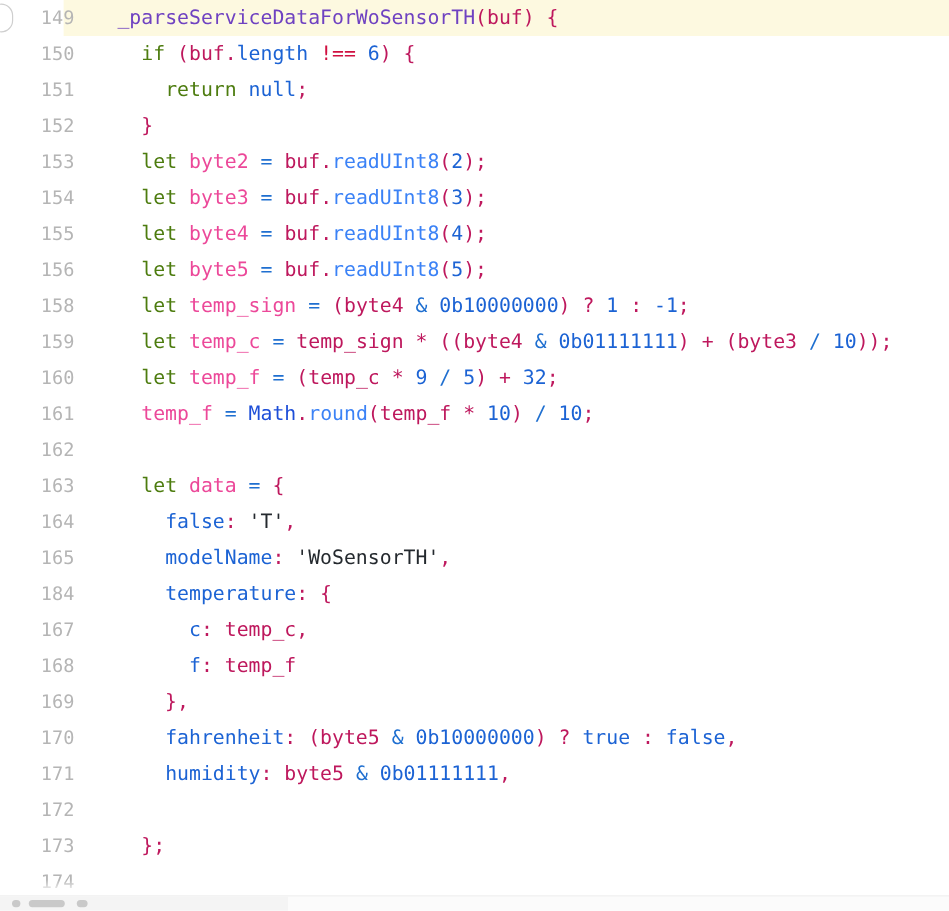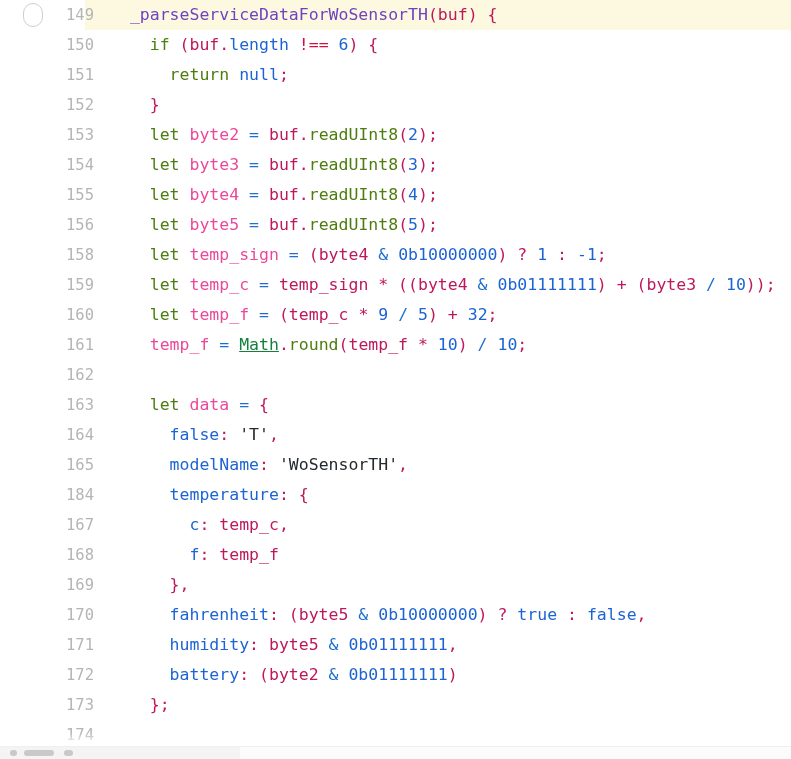--- a/index.html
+++ b/index.html
@@ -21,21 +21,20 @@
     background: #ffffff;
     overflow: hidden;
   }
 
   .code-area {
     position: absolute;
     top: 0;
     left: 0;
     right: 0;
     bottom: 0;
-    margin-left: 32px;
   }
 
   .line {
     position: relative;
     height: 30px;
     line-height: 30px;
     white-space: pre;
     font-size: 16.5px;
     letter-spacing: 0px;
   }
@@ -72,23 +71,23 @@
     color: #24292e;
   }
 
   
   .tok-kw       { color: #4d7c0f; }          
   .tok-op       { color: #d01040; }          
   .tok-assign   { color: #1f6fd0; }          
   .tok-num      { color: #1c63d4; }          
   .tok-prop     { color: #1c63d4; }          
   .tok-const    { color: #1c63d4; }          
-  .tok-fn       { color: #4d7c0f; }          
+  .tok-fn       { color: #3b82f6; }          
   .tok-title    { color: #6f42c1; }          
-  .tok-builtin  { color: #15803d; text-decoration: underline; }          
+  .tok-builtin  { color: #1d4ed8; }          
   .tok-plain    { color: #ec4899; }
   .tok-str      { color: #24292e; }
   .tok-punct    { color: #be185d; }
 
   
   .fold-marker {
     position: absolute;
     left: -9px;
     top: 3px;
     width: 18px;
@@ -159,21 +158,21 @@
       <div class="line"><div class="gutter-num">162</div><div class="code-text">&nbsp;</div></div>
       <div class="line"><div class="gutter-num">163</div><div class="code-text"><span class="tok-plain">    </span><span class="tok-kw">let</span><span class="tok-plain"> data </span><span class="tok-assign">=</span><span class="tok-punct"> {</span></div></div>
       <div class="line"><div class="gutter-num">164</div><div class="code-text"><span class="tok-plain">      </span><span class="tok-prop">false</span><span class="tok-punct">: </span><span class="tok-str">'T'</span><span class="tok-punct">,</span></div></div>
       <div class="line"><div class="gutter-num">165</div><div class="code-text"><span class="tok-plain">      </span><span class="tok-prop">modelName</span><span class="tok-punct">: </span><span class="tok-str">'WoSensorTH'</span><span class="tok-punct">,</span></div></div>
       <div class="line"><div class="gutter-num">184</div><div class="code-text"><span class="tok-plain">      </span><span class="tok-prop">temperature</span><span class="tok-punct">: {</span></div></div>
       <div class="line"><div class="gutter-num">167</div><div class="code-text"><span class="tok-plain">        </span><span class="tok-prop">c</span><span class="tok-punct">: temp_c,</span></div></div>
       <div class="line"><div class="gutter-num">168</div><div class="code-text"><span class="tok-plain">        </span><span class="tok-prop">f</span><span class="tok-punct">: temp_f</span></div></div>
       <div class="line"><div class="gutter-num">169</div><div class="code-text"><span class="tok-punct">      },</span></div></div>
       <div class="line"><div class="gutter-num">170</div><div class="code-text"><span class="tok-plain">      </span><span class="tok-prop">fahrenheit</span><span class="tok-punct">: (byte5 </span><span class="tok-assign">&amp;</span><span class="tok-plain"> </span><span class="tok-num">0b10000000</span><span class="tok-punct">) ? </span><span class="tok-const">true</span><span class="tok-punct"> : </span><span class="tok-const">false</span><span class="tok-punct">,</span></div></div>
       <div class="line"><div class="gutter-num">171</div><div class="code-text"><span class="tok-plain">      </span><span class="tok-prop">humidity</span><span class="tok-punct">: byte5 </span><span class="tok-assign">&amp;</span><span class="tok-plain"> </span><span class="tok-num">0b01111111</span><span class="tok-punct">,</span></div></div>
-      <div class="line"><div class="gutter-num">172</div><div class="code-text"><span class="tok-plain">      </span><span class="tok-prop">battery</span><span class="tok-punct">: (byte2 </span><span class="tok-assign">&amp;</span><span class="tok-plain"> </span><span class="tok-num">0b01111111</span><span class="tok-punct">)</span></div></div>
+      <div class="line"><div class="gutter-num">172</div></div>
       <div class="line"><div class="gutter-num">173</div><div class="code-text"><span class="tok-punct">    };</span></div></div>
       <div class="line"><div class="gutter-num">174</div><div class="code-text">&nbsp;</div></div>
     </div>
 
   <div class="fade-bottom"></div>
 
   <div class="hscrollbar">
     <div class="track-left"></div>
     <div class="thumb a"></div>
     <div class="thumb b"></div>

